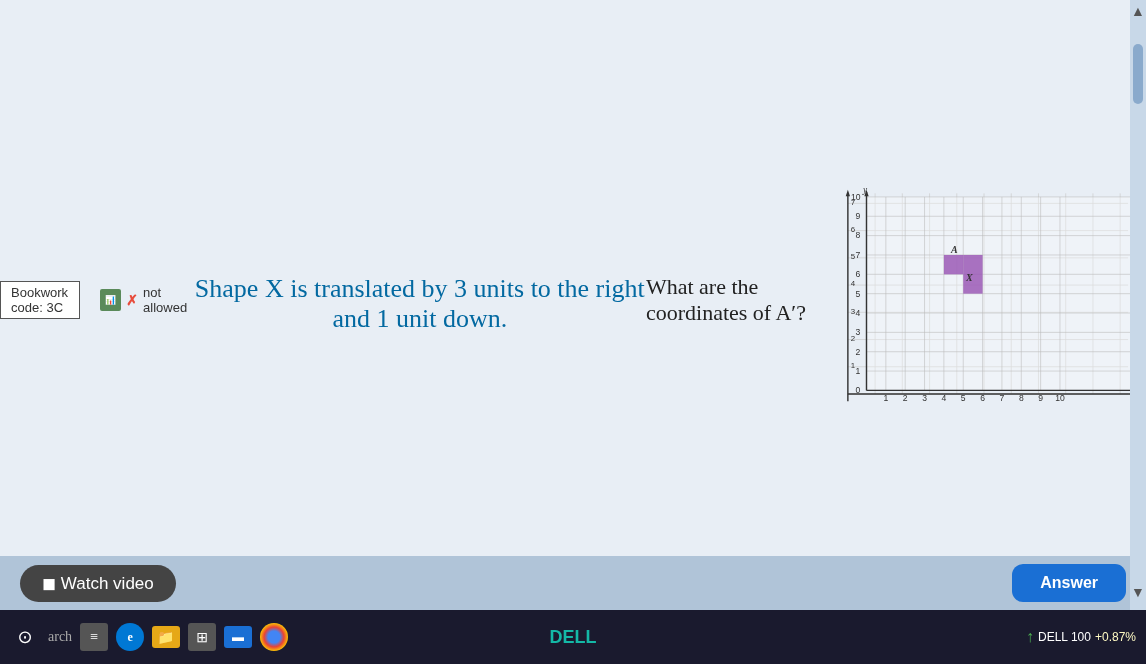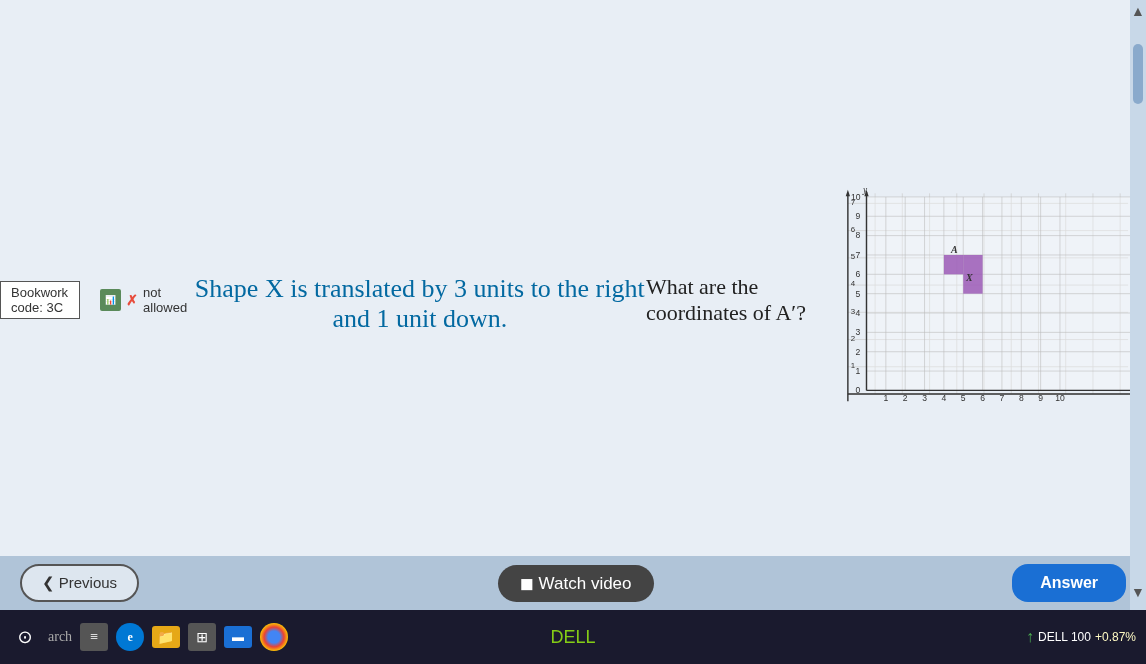--- a/index.html
+++ b/index.html
@@ -116,21 +116,21 @@
       cursor: pointer;
       border: none;
       display: flex;
       align-items: center;
       gap: 8px;
     }
     .answer-btn {
       background: #1a6fd4;
       color: white;
       padding: 10px 28px;
-      border-radius: 16px;
+      border-radius: 11px;
       font-size: 16px;
       font-family: Arial, sans-serif;
       cursor: pointer;
       border: none;
       font-weight: bold;
     }
     .taskbar {
       width: 100%;
       height: 54px;
       background: #1a1a2e;
@@ -157,23 +157,23 @@
     }
     .taskbar-search {
       color: #aaa;
       font-size: 14px;
       font-family: Liberation Serif, serif;
       background: transparent;
       border: none;
       cursor: text;
     }
     .dell-logo {
-      color: #84cc16;
+      color: #14b8a6;
       font-size: 18px;
-      font-weight: normal;
+      font-weight: bold;
       font-family: Arial, sans-serif;
       position: absolute;
       left: 50%;
       transform: translateX(-50%);
     }
     .ftse-info {
       position: absolute;
       right: 10px;
       color: white;
       font-size: 12px;
@@ -336,21 +336,20 @@
 
       <text x="148" y="93" font-size="14" fill="#333" font-family="Georgia" font-style="italic" font-weight="bold">A</text>
 
       <text x="169" y="132" font-size="14" fill="#333" font-family="Georgia" font-style="italic" font-weight="bold">X</text>
 
     </svg>
   </div>
 </div>
 
 <div class="bottom-bar">
-  <button class="prev-btn">❮ Previous</button>
   <button class="watch-video-btn">◼ Watch video</button>
   <button class="answer-btn">Answer</button>
 </div>
 
 <div class="scrollbar-right">
   <span class="scroll-arrow">▲</span>
   <div class="scroll-thumb"></div>
   <span class="scroll-arrow" style="position:absolute;bottom:5px;">▼</span>
 </div>
 

